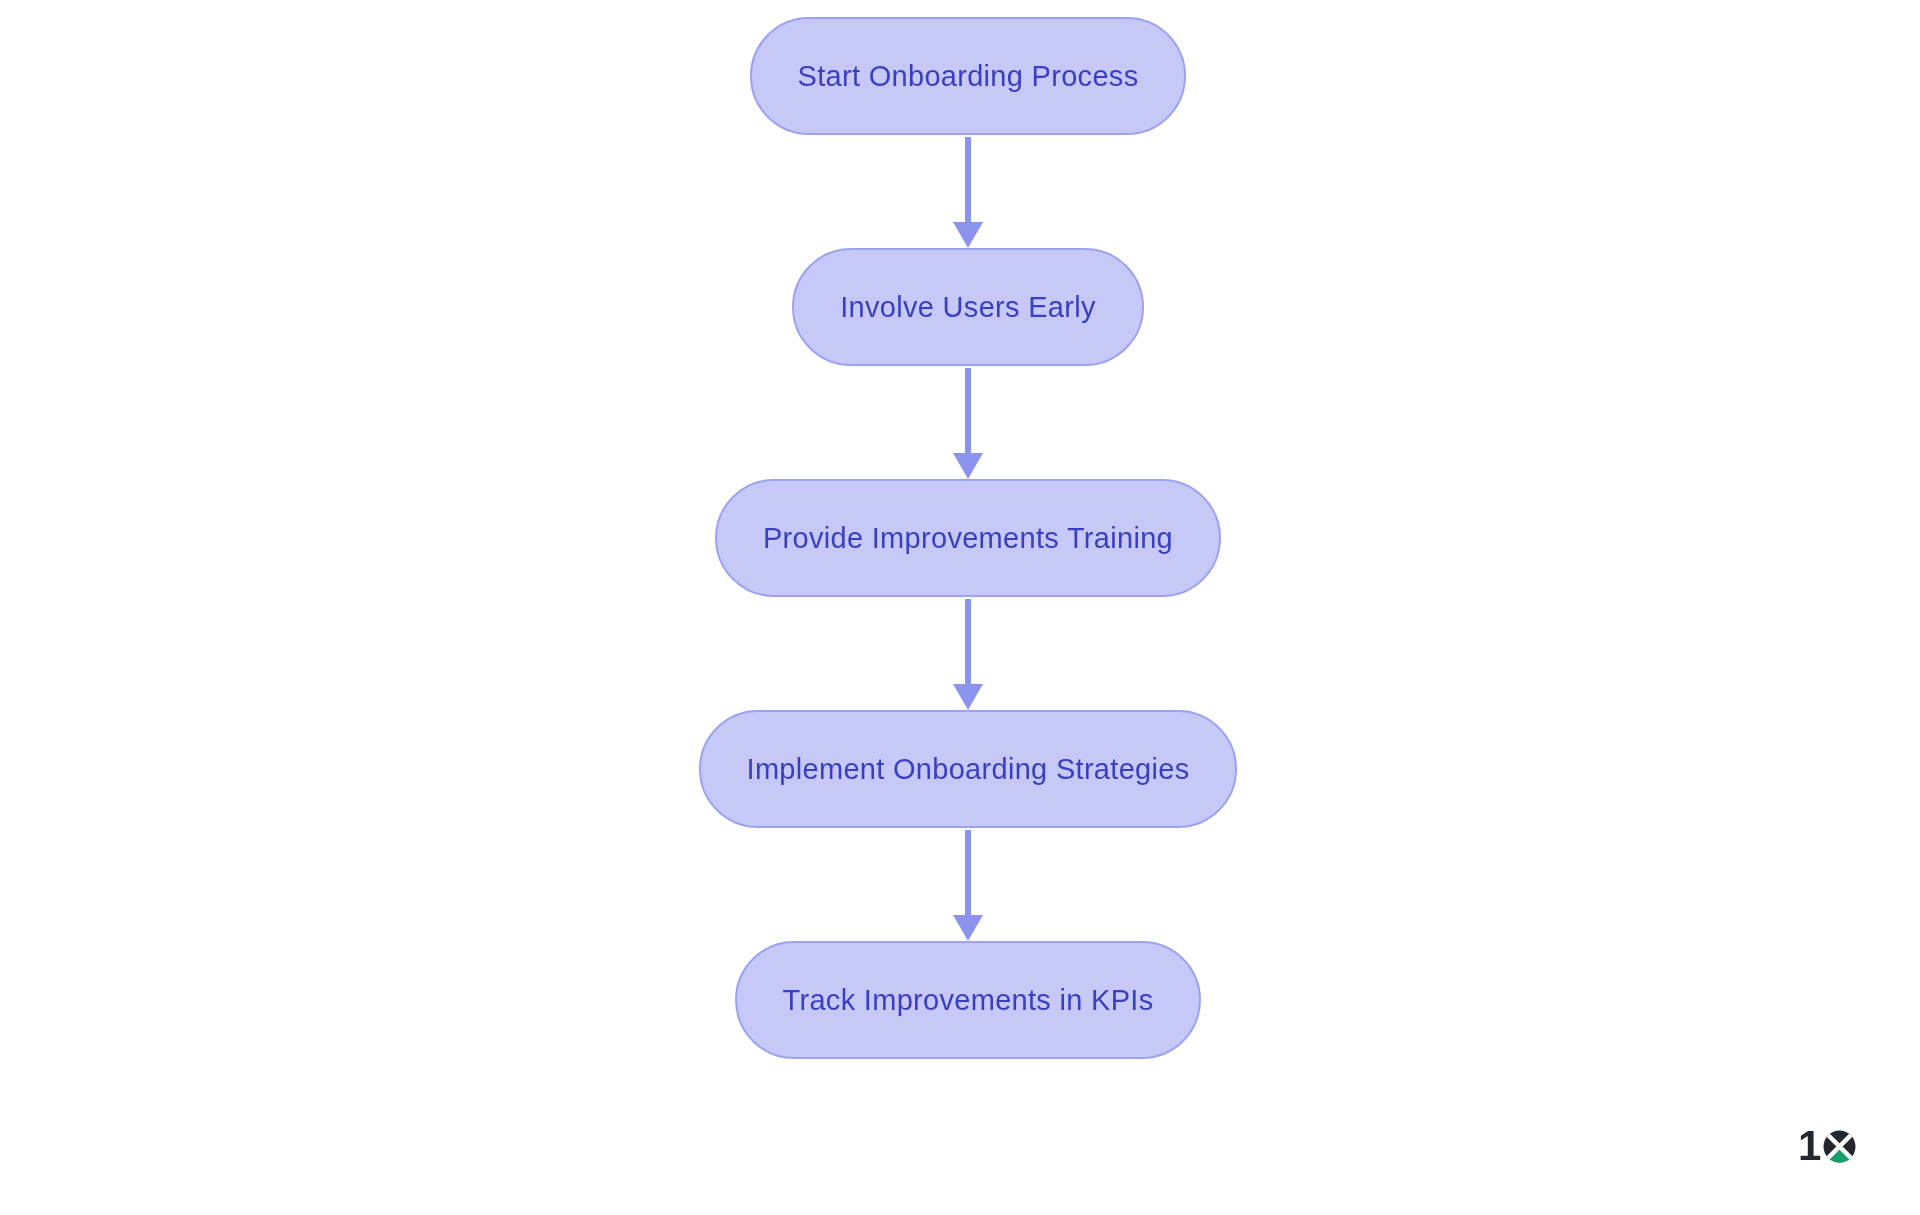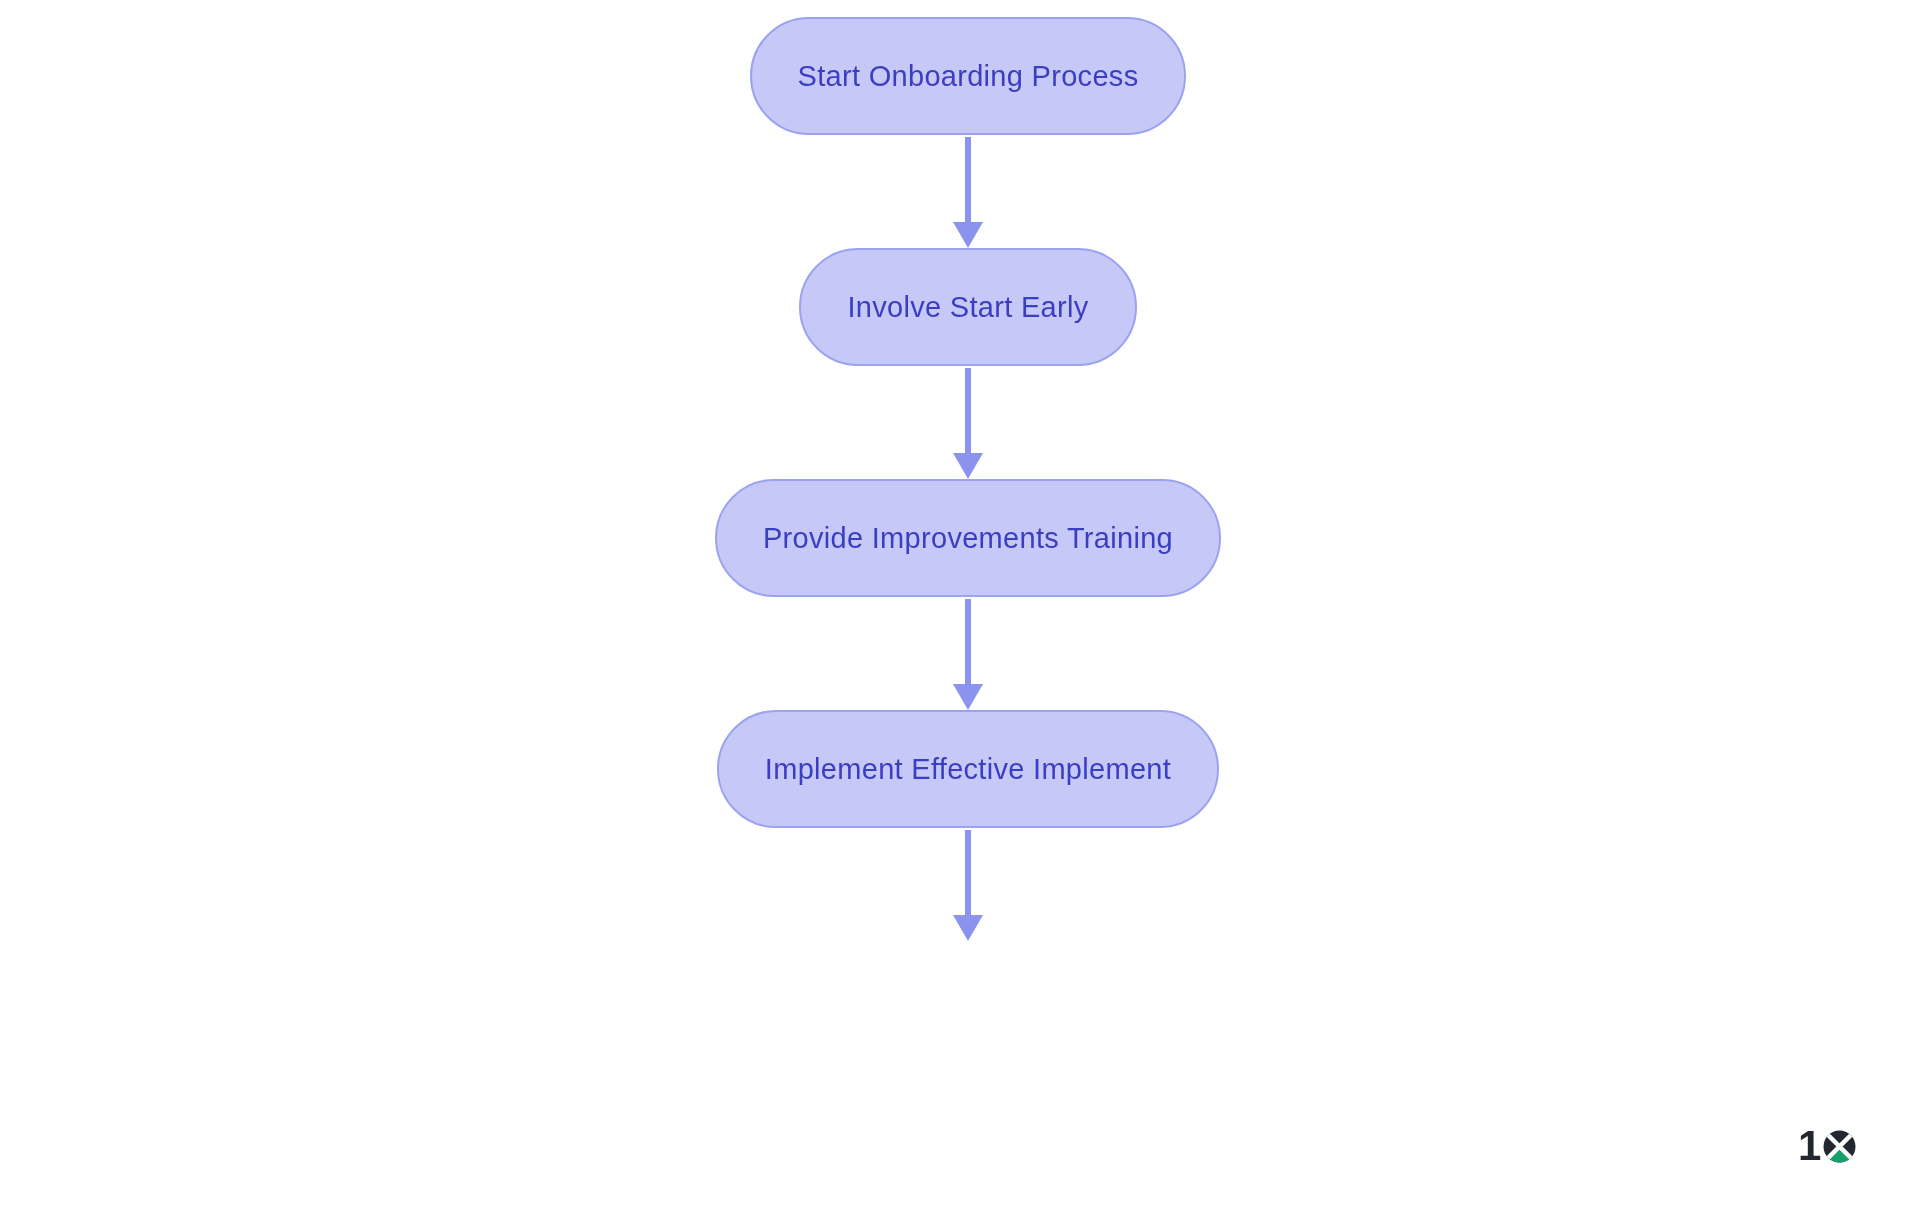--- a/index.html
+++ b/index.html
@@ -86,41 +86,42 @@
 
   <div class="flow">
 
     <div class="node">Start Onboarding Process</div>
 
     <div class="arrow">
       <div class="stem"></div>
       <div class="head"></div>
     </div>
 
-    <div class="node">Involve Start Early</div>
+    <div class="node">Involve Users Early</div>
 
     <div class="arrow">
       <div class="stem"></div>
       <div class="head"></div>
     </div>
 
     <div class="node">Provide Improvements Training</div>
 
     <div class="arrow">
       <div class="stem"></div>
       <div class="head"></div>
     </div>
 
-    <div class="node">Implement Effective Implement</div>
+    <div class="node">Implement Onboarding Strategies</div>
 
     <div class="arrow">
       <div class="stem"></div>
       <div class="head"></div>
     </div>
 
+    <div class="node">Track Improvements in KPIs</div>
 
   </div>
 
   <div class="logo">
     <span class="logo-one">1</span>
     <svg class="logo-mark" width="33" height="33" viewBox="0 0 32 32">
       <defs>
         <clipPath id="logo-circle-clip">
           <circle cx="16" cy="16" r="15.5"></circle>
         </clipPath>

